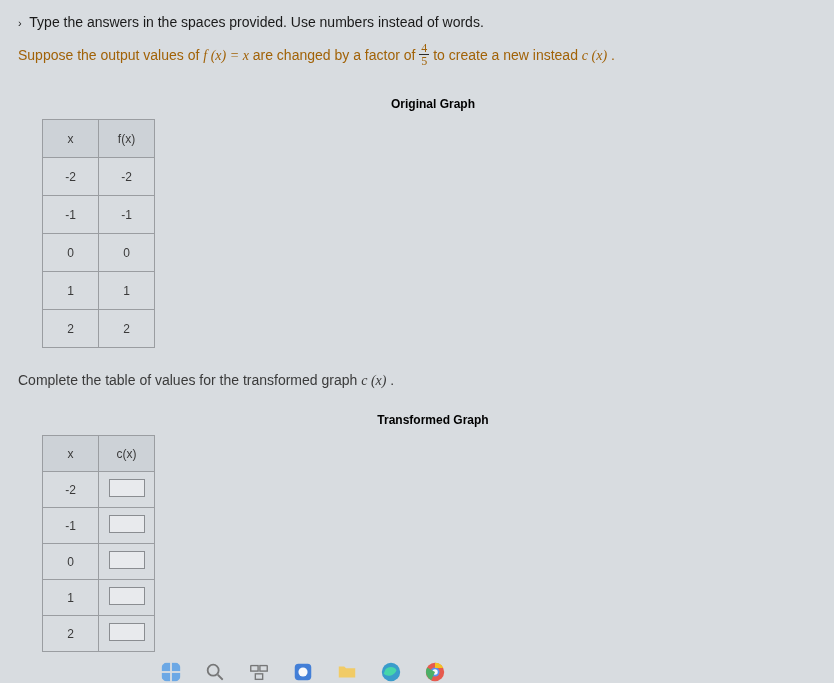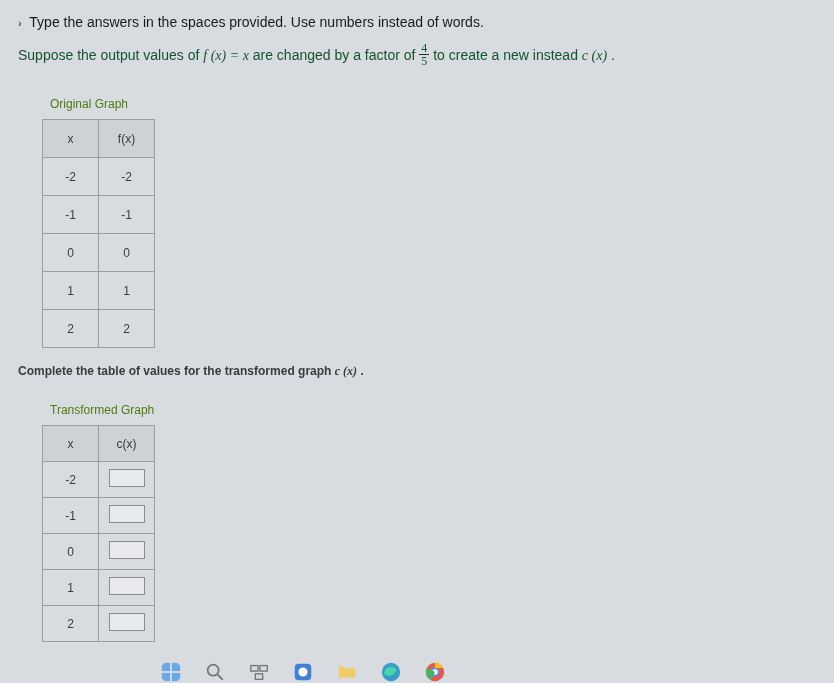--- a/index.html
+++ b/index.html
@@ -24,21 +24,21 @@
       margin-bottom: 14px;
     }
     .chevron {
       display: inline-block;
       margin-right: 4px;
       font-size: 11px;
       vertical-align: middle;
     }
     .problem-text {
       font-size: 14px;
-      color: #14532d;
+      color: #a16207;
       margin-bottom: 28px;
       line-height: 1.4;
     }
     .math {
       font-family: "Times New Roman", serif;
       font-style: italic;
     }
     .frac {
       display: inline-block;
       vertical-align: middle;
@@ -53,30 +53,30 @@
       display: block;
       border-bottom: 1px solid #2a2a2a;
       padding: 0 2px;
     }
     .frac .den {
       display: block;
       padding: 0 2px;
     }
     .section-title {
       font-size: 12px;
-      font-weight: normal;
-      color: #4d7c0f;
+      font-weight: bold;
+      color: #000000;
       margin-left: 32px;
       margin-bottom: 8px;
+      text-align: center;
     }
     .prompt-text {
-      font-size: 12px;
+      font-size: 14px;
       color: #3a3a3a;
-      margin: 16px 0 24px 0;
-      font-weight: bold;
+      margin: 24px 0 24px 0;
     }
     table.value-table {
       border-collapse: collapse;
       margin-left: 24px;
       background: #d8dce0;
     }
     table.value-table th,
     table.value-table td {
       border: 1px solid #9a9da1;
       width: 56px;

